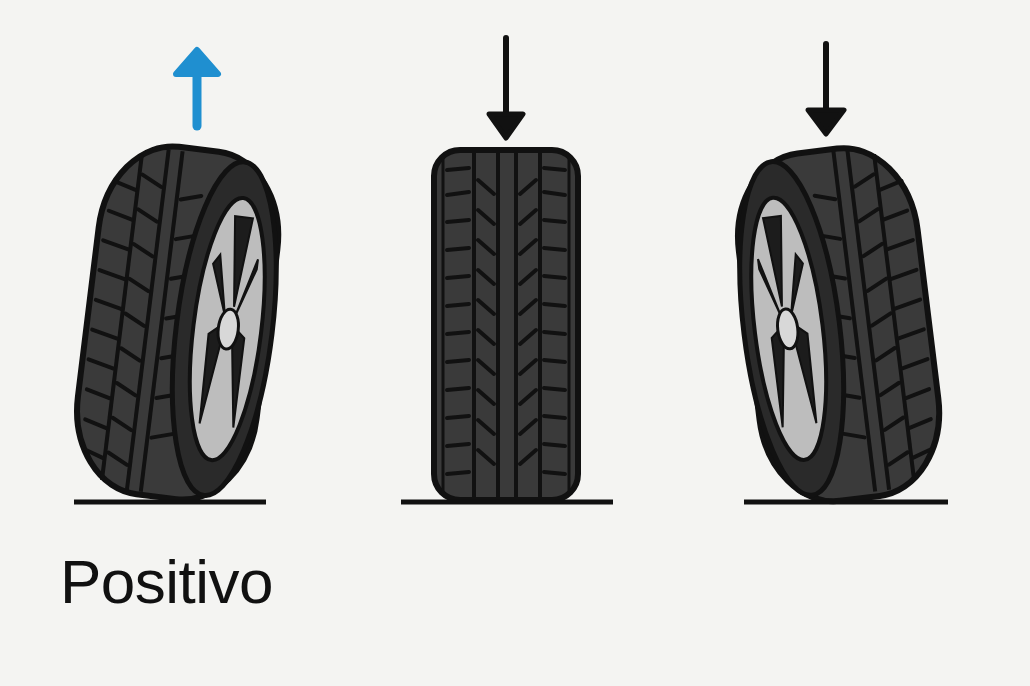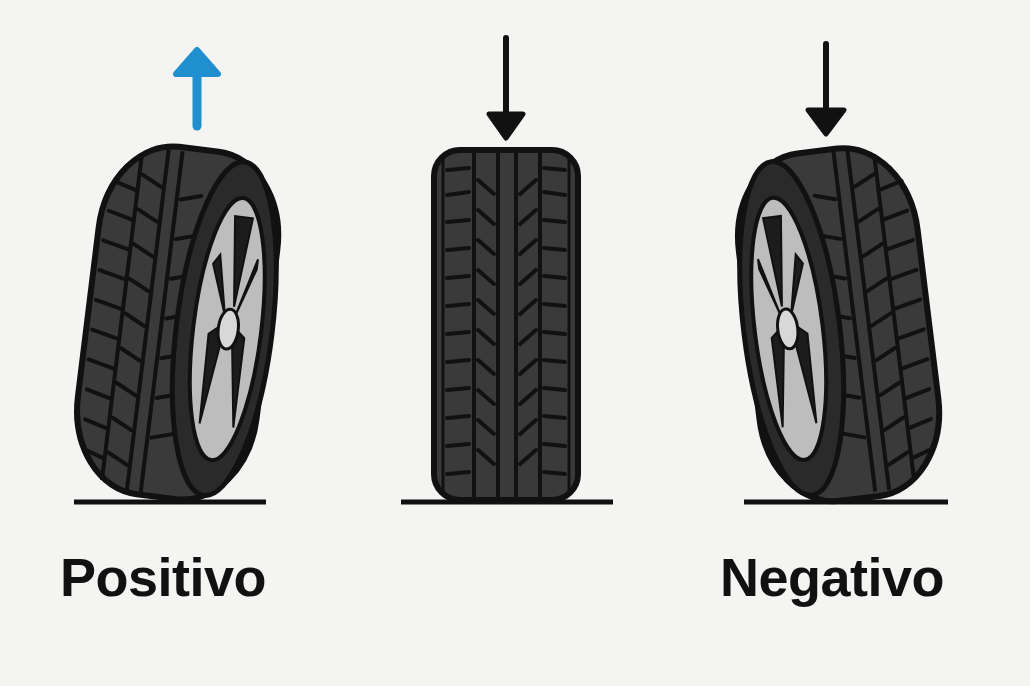--- a/index.html
+++ b/index.html
@@ -6,21 +6,21 @@
     body {
       width: 1030px; height: 686px; overflow: hidden;
       background: #f4f4f2;
       font-family: "Liberation Sans", "DejaVu Sans", sans-serif;
       position: relative;
     }
     .panel { position: absolute; top: 0; height: 686px; }
     .panel svg { position: absolute; left: 0; top: 0; }
     .label {
       position: absolute; top: 546px;
-      font-weight: 700; font-size: 54px; color: #111;
+      font-weight: 400; font-size: 62px; color: #111;
       letter-spacing: -0.5px; white-space: nowrap;
       text-align: center;
     }
   </style>
 </head>
 <body>
 
 <div class="panel" style="left:0;width:343px;">
   <svg width="343" height="540" viewBox="0 0 343 540">
 
@@ -191,14 +191,13 @@
         <path d="M108 210 L98 300 L90 210 Z"></path>
         <path d="M120 330 L104 316 L118 420 Z"></path>
         <path d="M84 330 L98 318 L84 420 Z"></path>
         <path d="M124 260 L106 310 L118 250 Z"></path>
         <path d="M80 260 L96 310 L80 250 Z"></path>
       </g>
       <ellipse cx="101" cy="323" rx="10" ry="20" fill="#d8d8d8" stroke="#111" stroke-width="3"></ellipse>
     </g>
     <line x1="58" y1="502" x2="262" y2="502" stroke="#111" stroke-width="5"></line>
   </svg>
-  <div class="label" style="left:34px;">Negativo</div>
 </div>
 
 </body></html>

